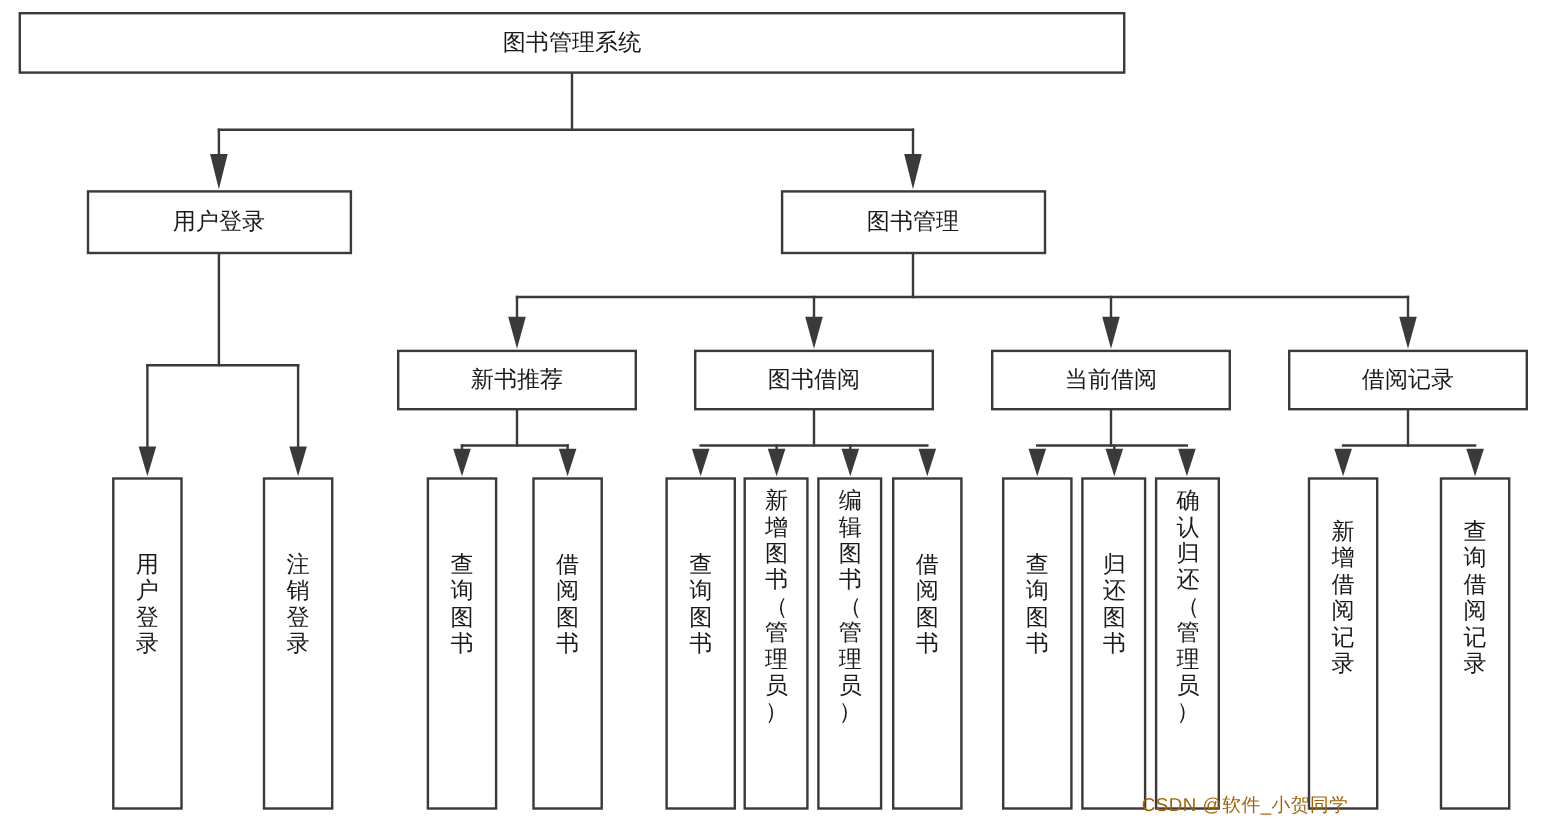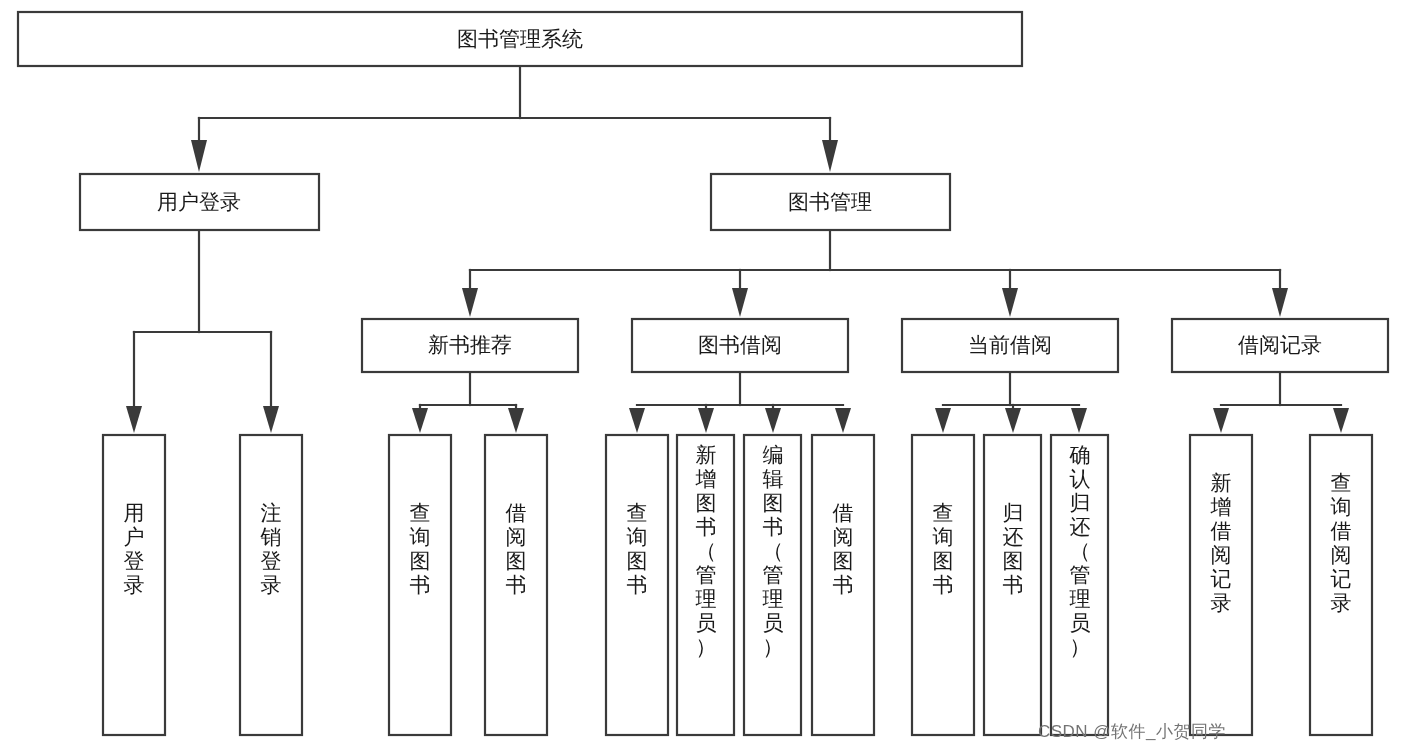--- a/index.html
+++ b/index.html
@@ -53,21 +53,21 @@
     font-size: 21px;
     fill: #1a1a1a;
     text-anchor: middle;
   }
   .watermark-text {
     position: absolute;
     right: 8px;
     bottom: 4px;
     font-family: "Liberation Sans", "DejaVu Sans", sans-serif;
     font-size: 17px;
-    color: #737373;
+    color: #a16207;
     white-space: nowrap;
     letter-spacing: 0.5px;
   }
 </style>
 </head>
 <body>
 
 <div id="diagram-root">
 
   <svg class="diagram-svg" viewBox="0 0 1405 747">

